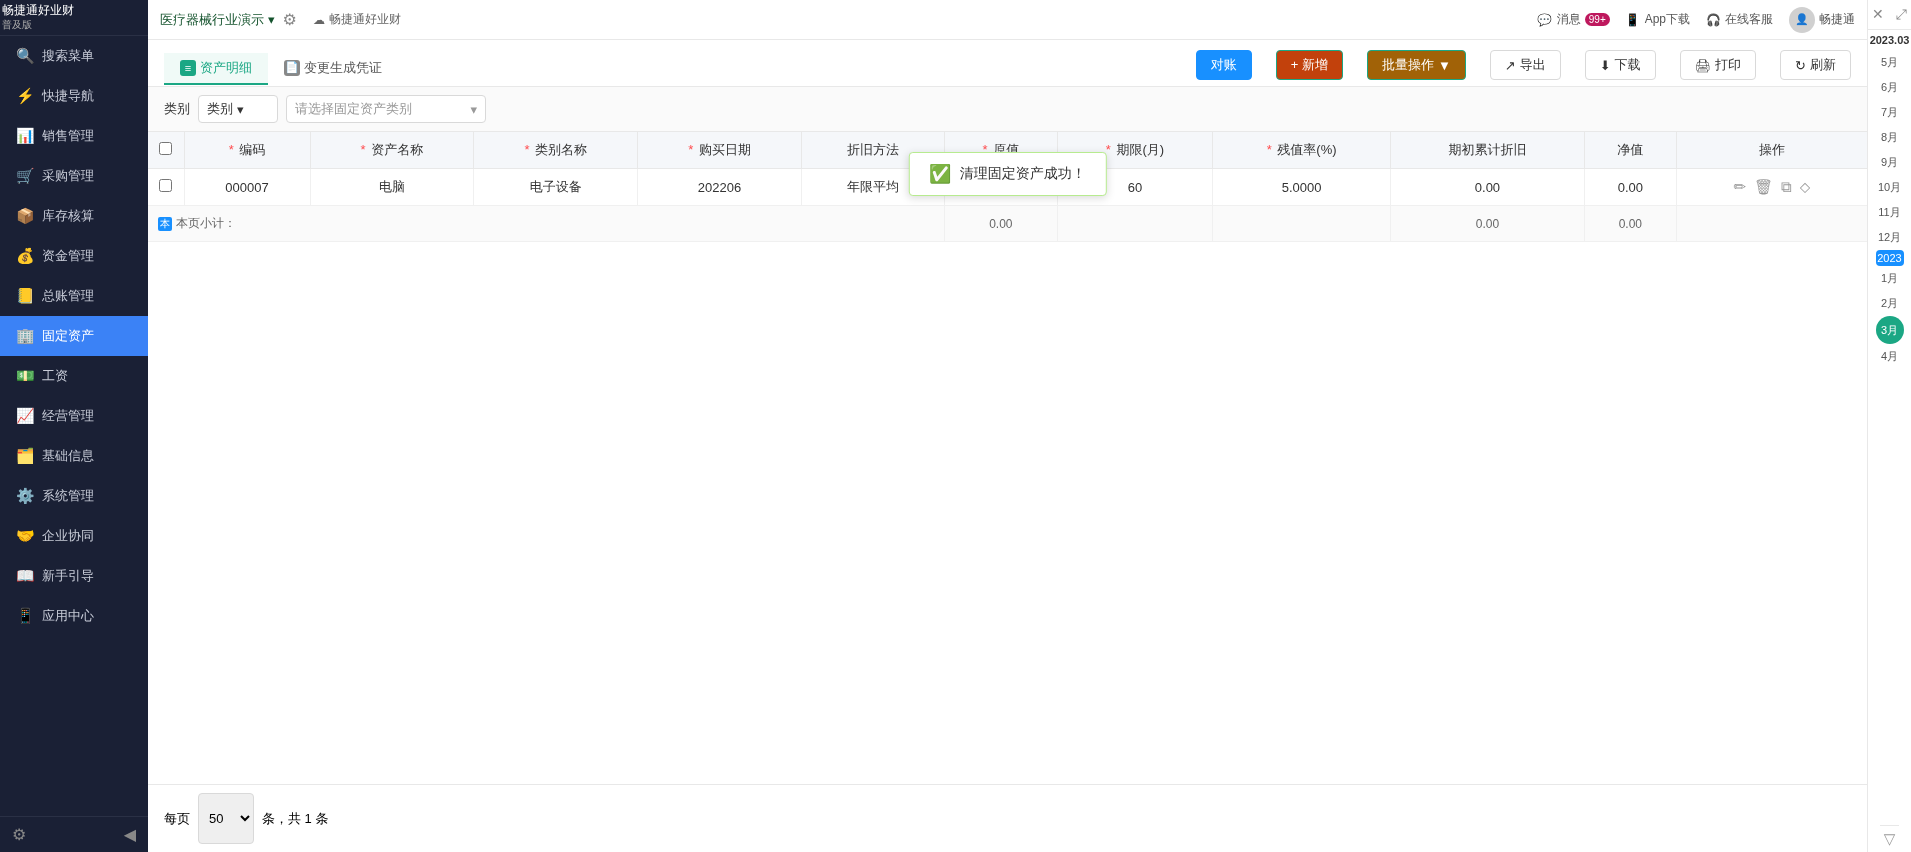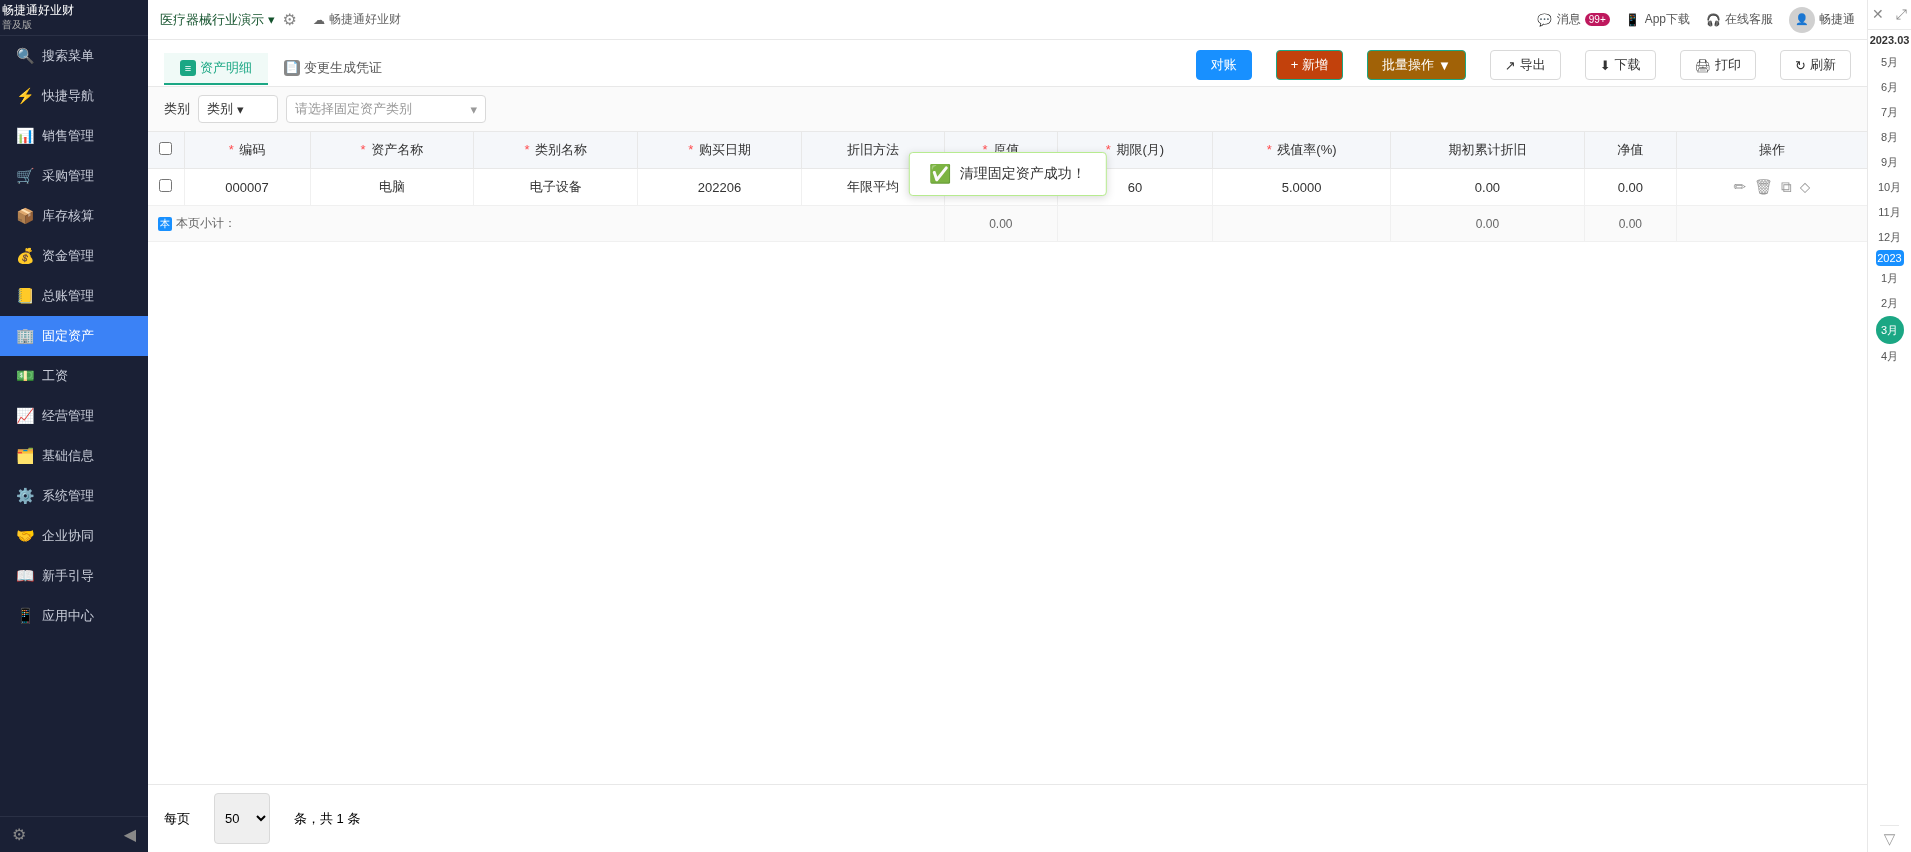--- a/index.html
+++ b/index.html
@@ -355,21 +355,21 @@
       transform: translateX(-50%);
     }
     .success-icon { color: #52c41a; font-size: 18px; }
 
     
     .pagination {
       display: flex;
       align-items: center;
       padding: 8px 16px;
       border-top: 1px solid #e8e8e8;
-      gap: 24px;
+      gap: 8px;
       background: #fff;
       flex-shrink: 0;
     }
     .page-size-select {
       border: 1px solid #d9d9d9;
       border-radius: 4px;
       padding: 16px 6px;
       font-size: 13px;
     }
 

